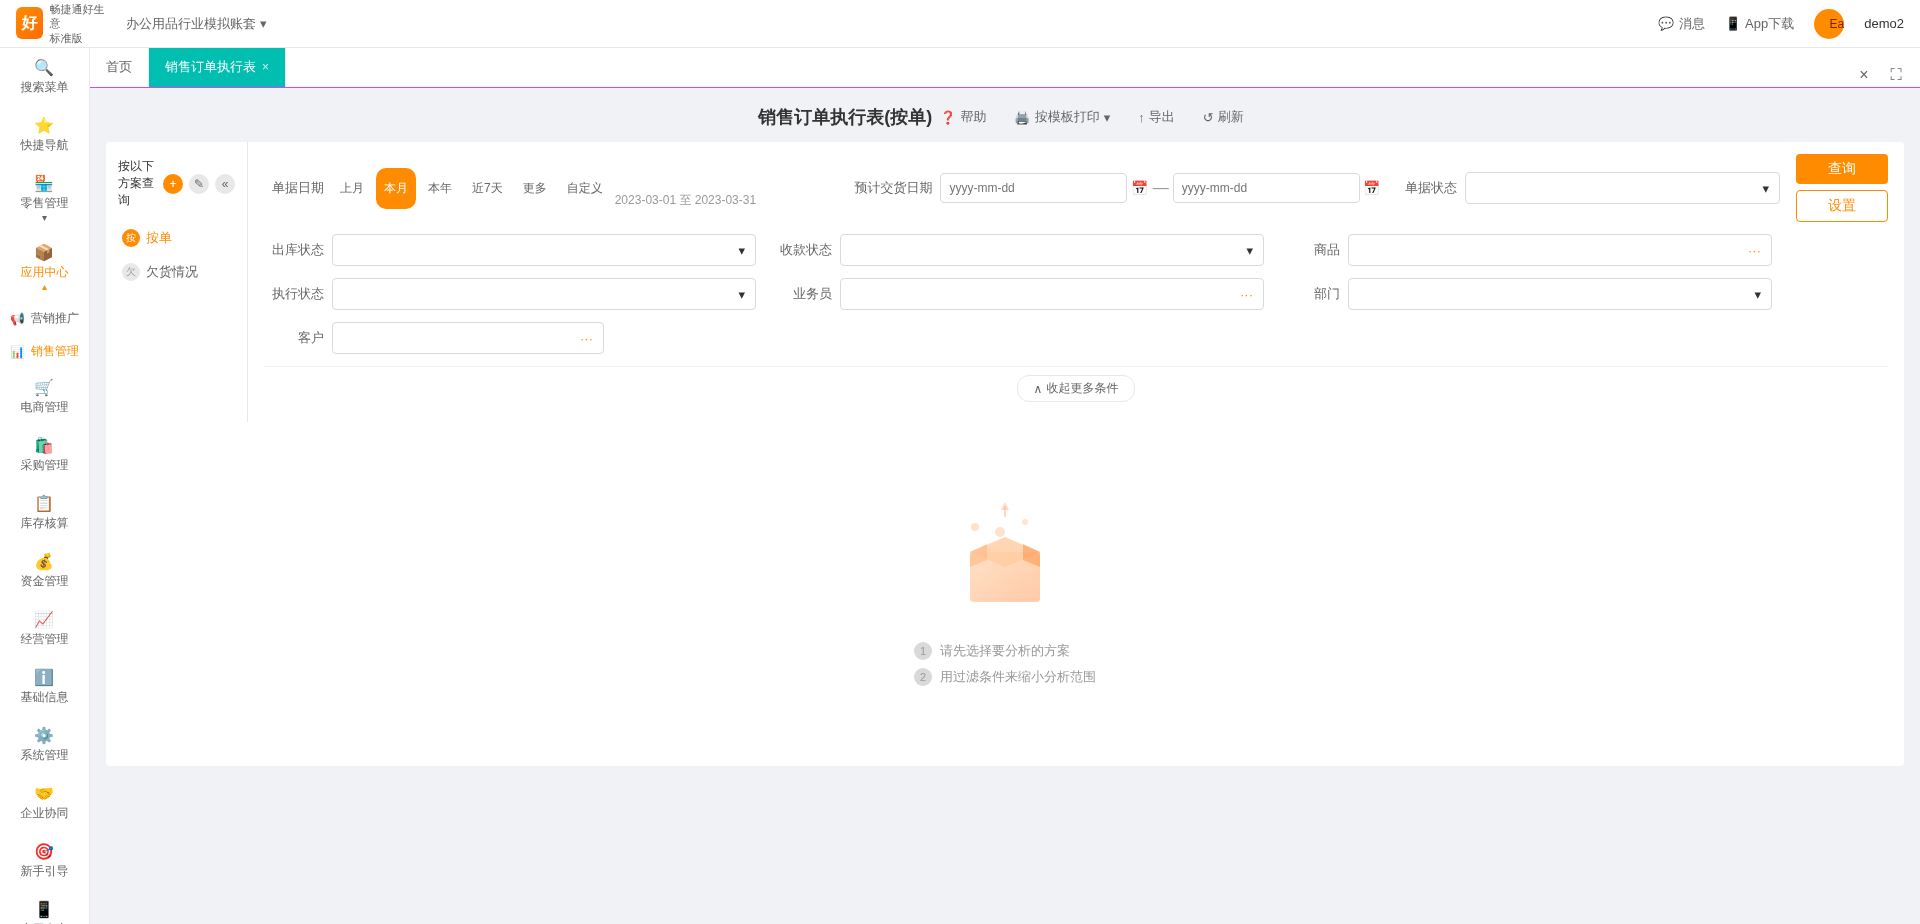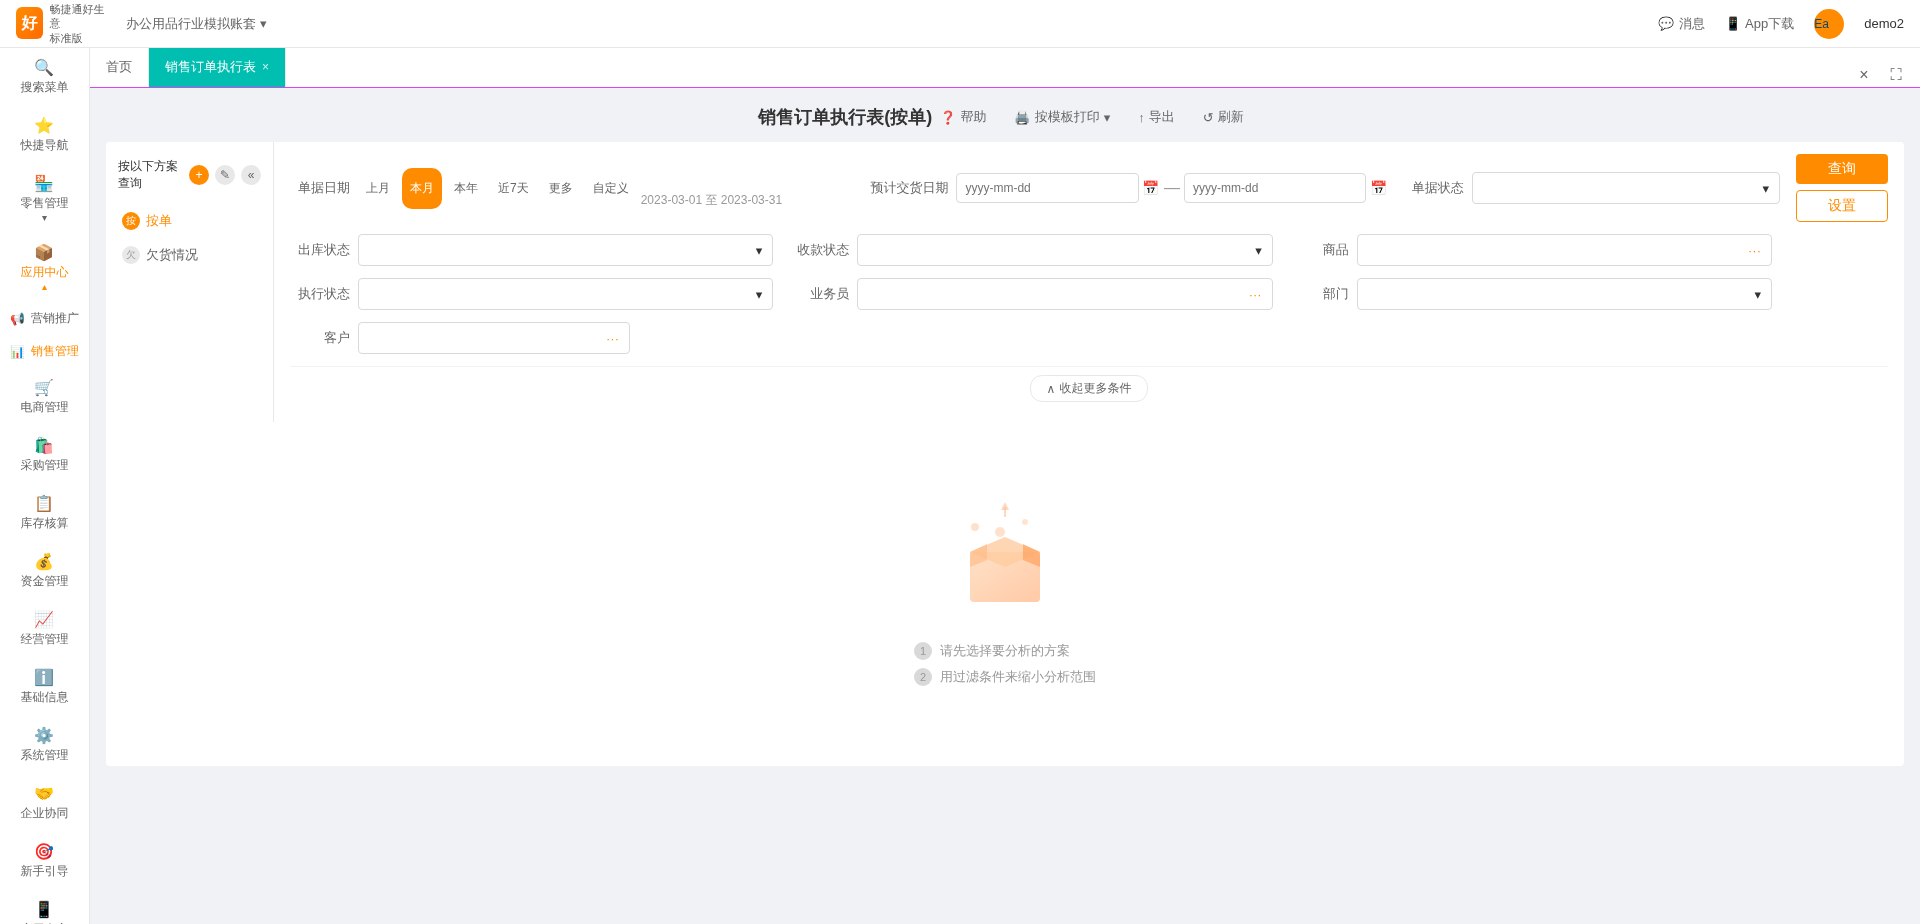--- a/index.html
+++ b/index.html
@@ -68,22 +68,22 @@
       font-size: 13px;
       cursor: pointer;
     }
     .avatar {
       width: 30px;
       height: 30px;
       border-radius: 50%;
       background: #ff8c00;
       display: flex;
       align-items: center;
-      justify-content: flex-start;
-      color: #0c4a6e;
+      justify-content: flex-end;
+      color: #7f1d1d;
       font-size: 12px;
     }
 
     
     .app-layout {
       display: flex;
       margin-top: 48px;
       height: calc(924px - 48px);
     }
 
@@ -226,21 +226,21 @@
       color: #ff8c00;
       border: 1px solid #ff8c00;
       padding: 6px 16px;
       border-radius: 4px;
       font-size: 14px;
       cursor: pointer;
     }
 
     
     .filter-left {
-      width: 168px;
+      width: 142px;
       border-right: 1px solid #e8e8e8;
       padding: 12px 0;
       flex-shrink: 0;
     }
     .filter-left-header {
       display: flex;
       align-items: center;
       justify-content: space-between;
       padding: 4px 12px;
       font-size: 13px;

